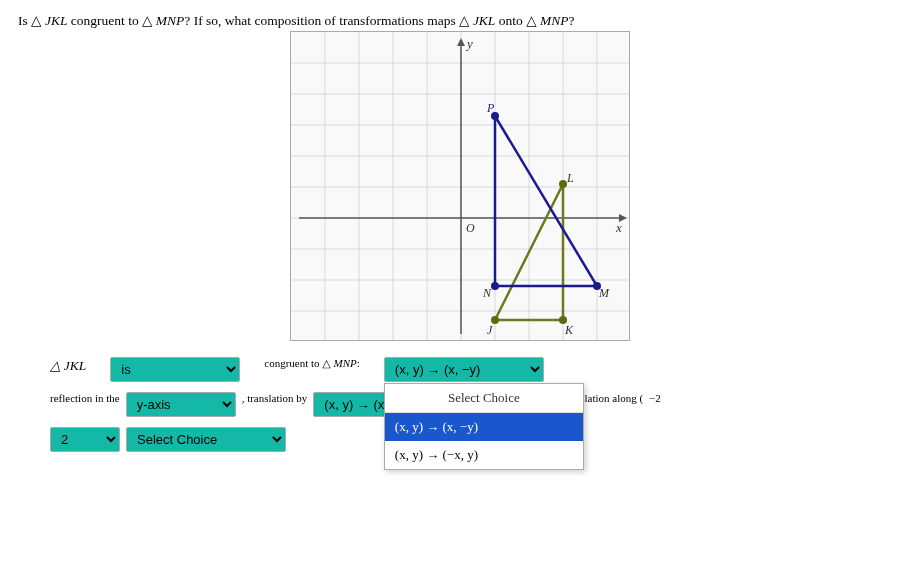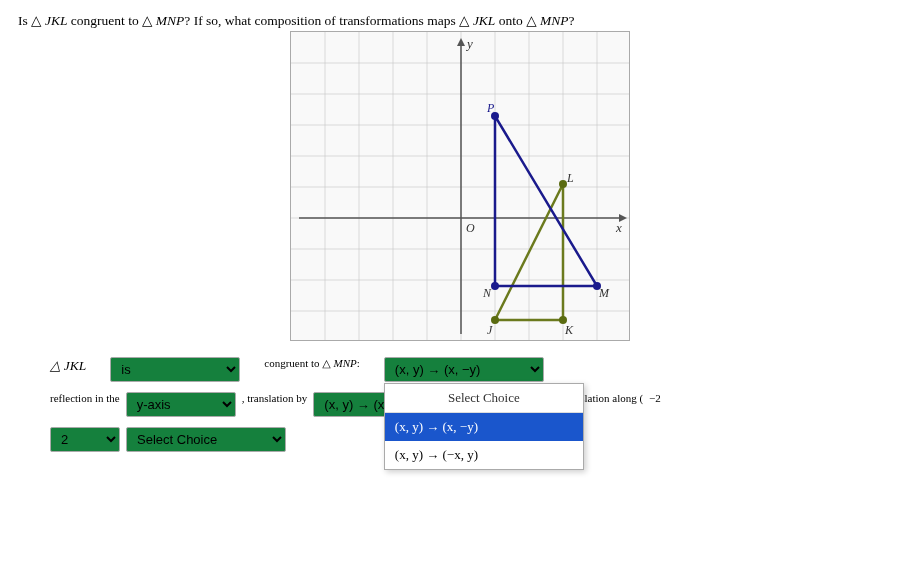--- a/index.html
+++ b/index.html
@@ -115,21 +115,21 @@
 
     .static-text-normal {
       font-size: 11px;
     }
 
     select {
       font-size: 13px;
       padding: 3px 6px;
       border: 1px solid #aaa;
       border-radius: 2px;
-      background: #15803d;
+      background: #14b8a6;
       cursor: pointer;
       min-width: 100px;
     }
 
     .dropdown-is {
       min-width: 130px;
     }
 
     .dropdown-axis {
       min-width: 110px;

